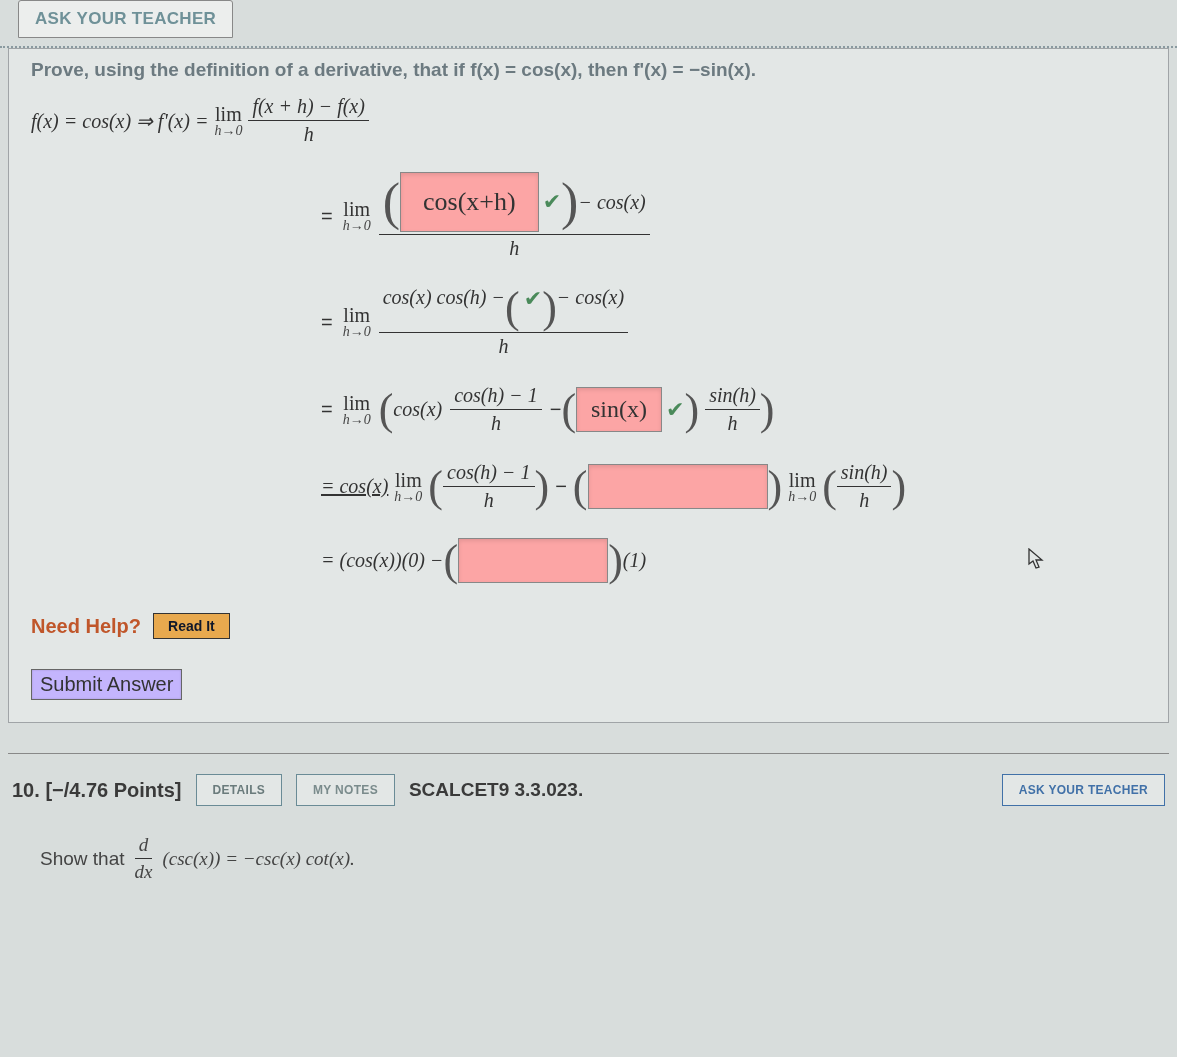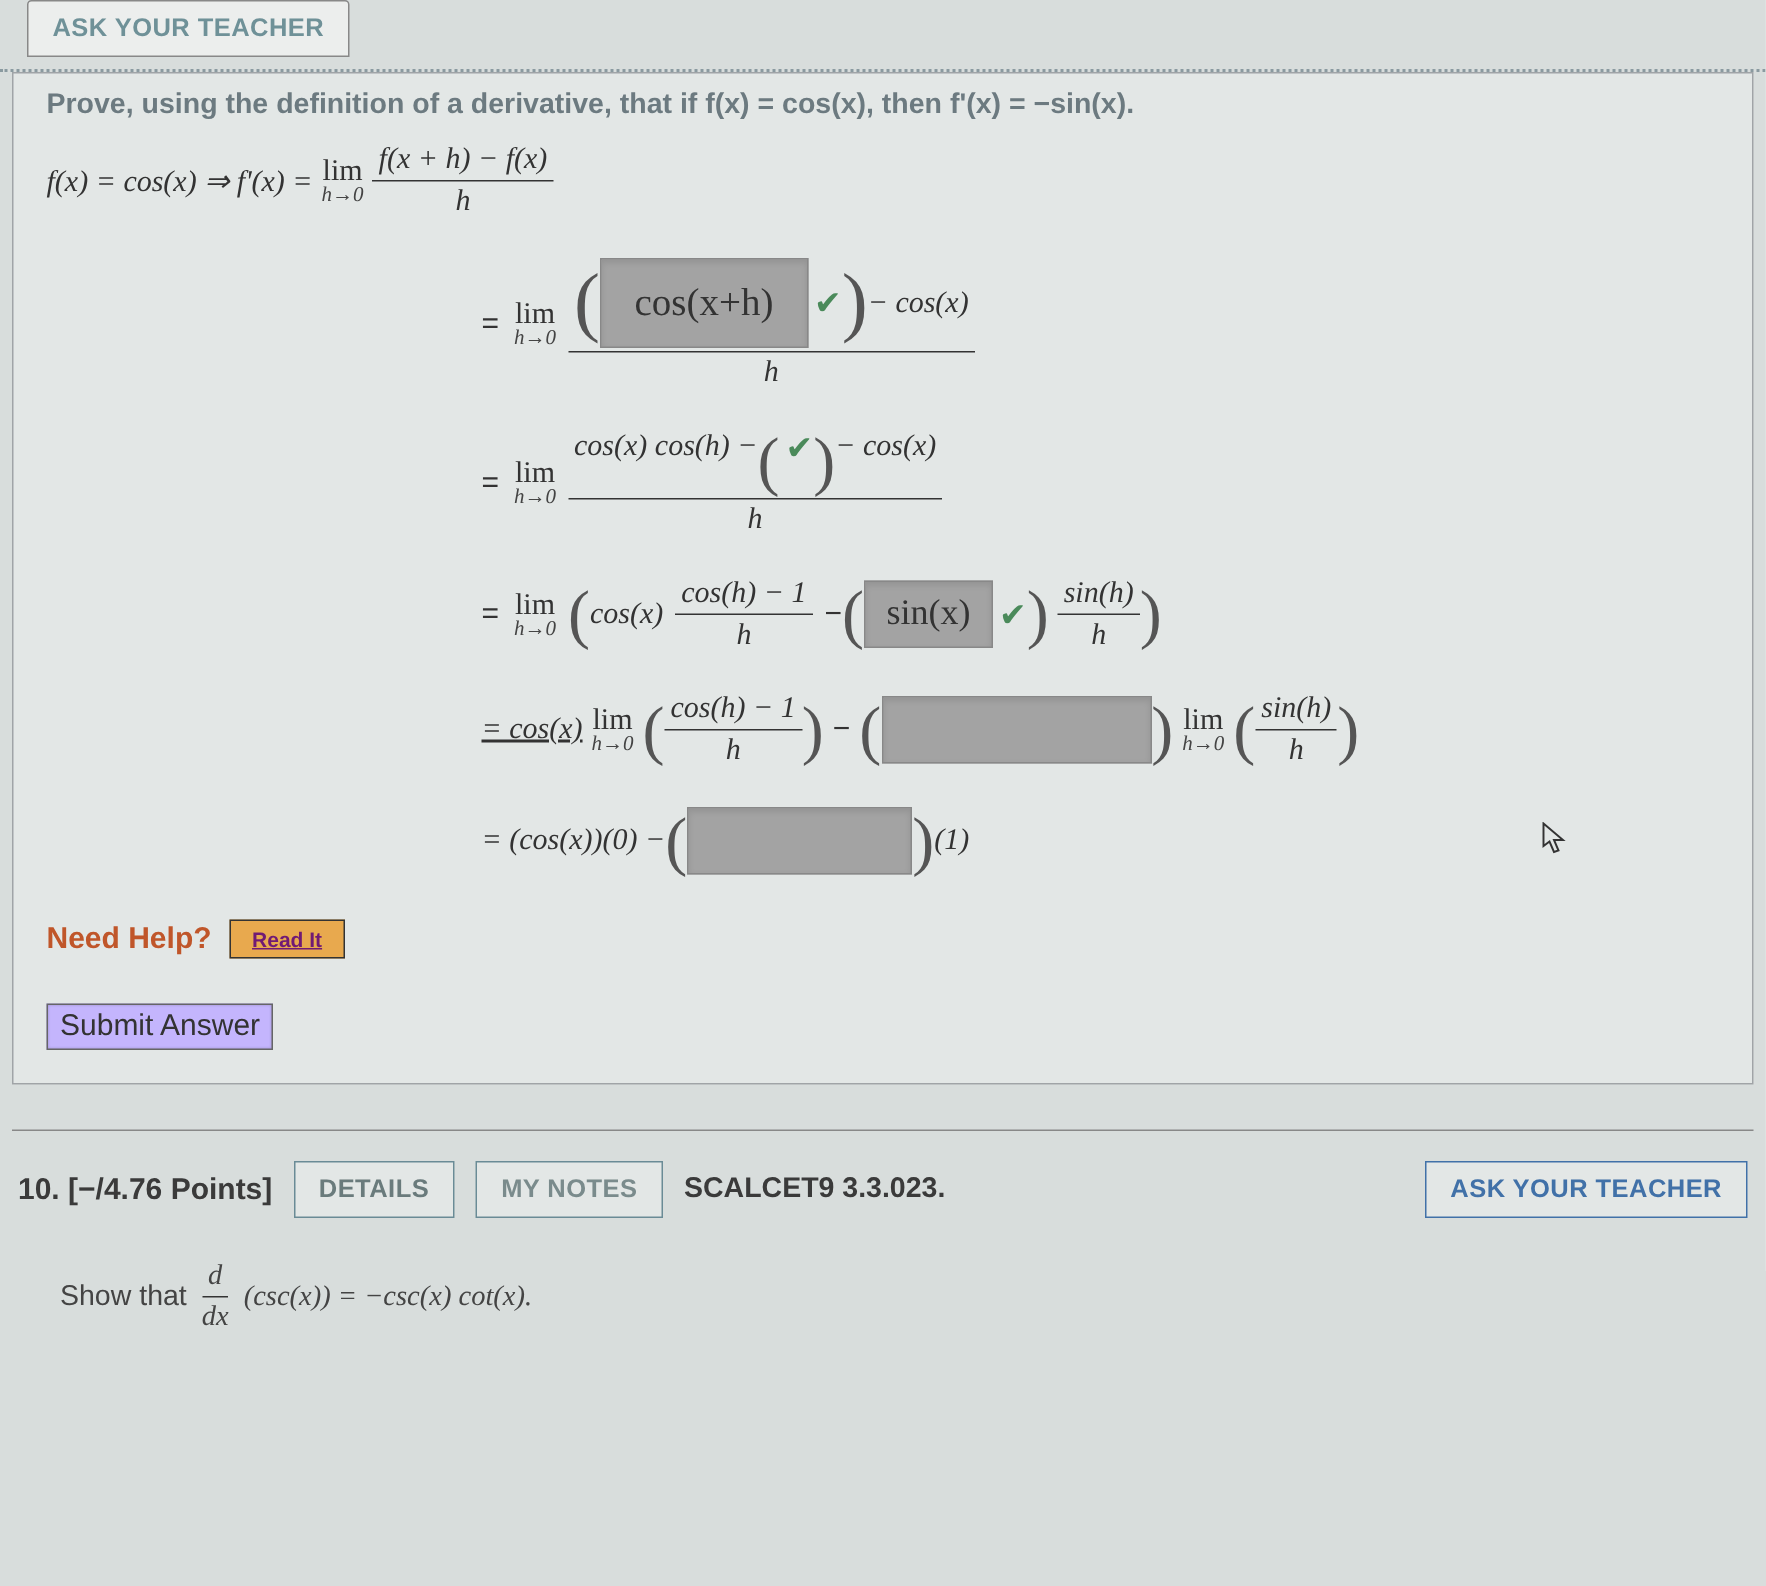--- a/index.html
+++ b/index.html
@@ -42,58 +42,57 @@
   .lim { display:inline-flex; flex-direction:column; align-items:center; font-family:'Times New Roman',serif; line-height:1; vertical-align:middle; }
   .lim .top { font-size:20px; }
   .lim .bot { font-size:14px; color:#444; }
   .eq-col { margin-left: 290px; }
   .eq-row { display:flex; align-items:center; margin:26px 0; font-size:20px; }
   .bigparen { font-size:52px; line-height:1; font-family:'Times New Roman',serif; color:#555; }
   .bigparen-md { font-size:44px; line-height:1; font-family:'Times New Roman',serif; color:#555; }
   .answer-box {
     display:inline-block;
     border:1px solid #888;
-    background:#a3a3a3;
+    background:#fca5a5;
     padding:8px 14px;
     font-family:'Times New Roman',serif;
     font-size:24px;
     color:#333;
     min-width:40px;
     box-shadow: inset 0 2px 4px rgba(0,0,0,0.1);
   }
   .answer-box.big { padding:14px 22px; font-size:26px; }
   .check { color:#4a8a5a; font-size:22px; margin-left:4px; display:inline-block; }
   .need-help { margin-top:30px; display:flex; align-items:center; gap:12px; }
   .need-help-label { color:#c0562a; font-weight:bold; font-size:20px; }
   .read-it {
     background:#e8a94e;
     border:1px solid #333;
     padding:4px 14px;
     font-weight:bold;
     font-size:14px;
-    color:#701a75;
-    text-decoration:underline;
+    color:#0f172a;
   }
   .submit-row { margin-top:30px; }
   .submit-btn {
     background:#c4b5fd;
     border:1px solid #666;
     padding:3px 8px;
     font-size:20px;
     color:#333;
     box-shadow: inset 0 0 2px rgba(0,0,0,0.2);
   }
   .divider { height:1px; background:#888; margin:30px 8px 0 8px; }
   .q-footer { display:flex; align-items:center; gap:14px; padding:20px 12px; }
   .q-num { color:#3a3a3a; font-weight:bold; font-size:20px; }
   .footer-btn {
     border:1px solid #6a8b96;
     background:#e3e7e6;
     padding:8px 16px;
-    font-size:17px;
+    font-size:12px;
     font-weight:bold;
     color:#6a7b7c;
     letter-spacing:0.3px;
   }
   .footer-btn.myn { color:#7a8b8c; }
   .footer-btn.ask { color:#4171a8; border-color:#4171a8; }
   .source-ref { color:#3a3a3a; font-weight:bold; font-size:19px; }
   .show-that { padding:8px 28px 20px 40px; font-size:19px; color:#444; display:flex; align-items:center; }
   .cursor {
     position:absolute;

